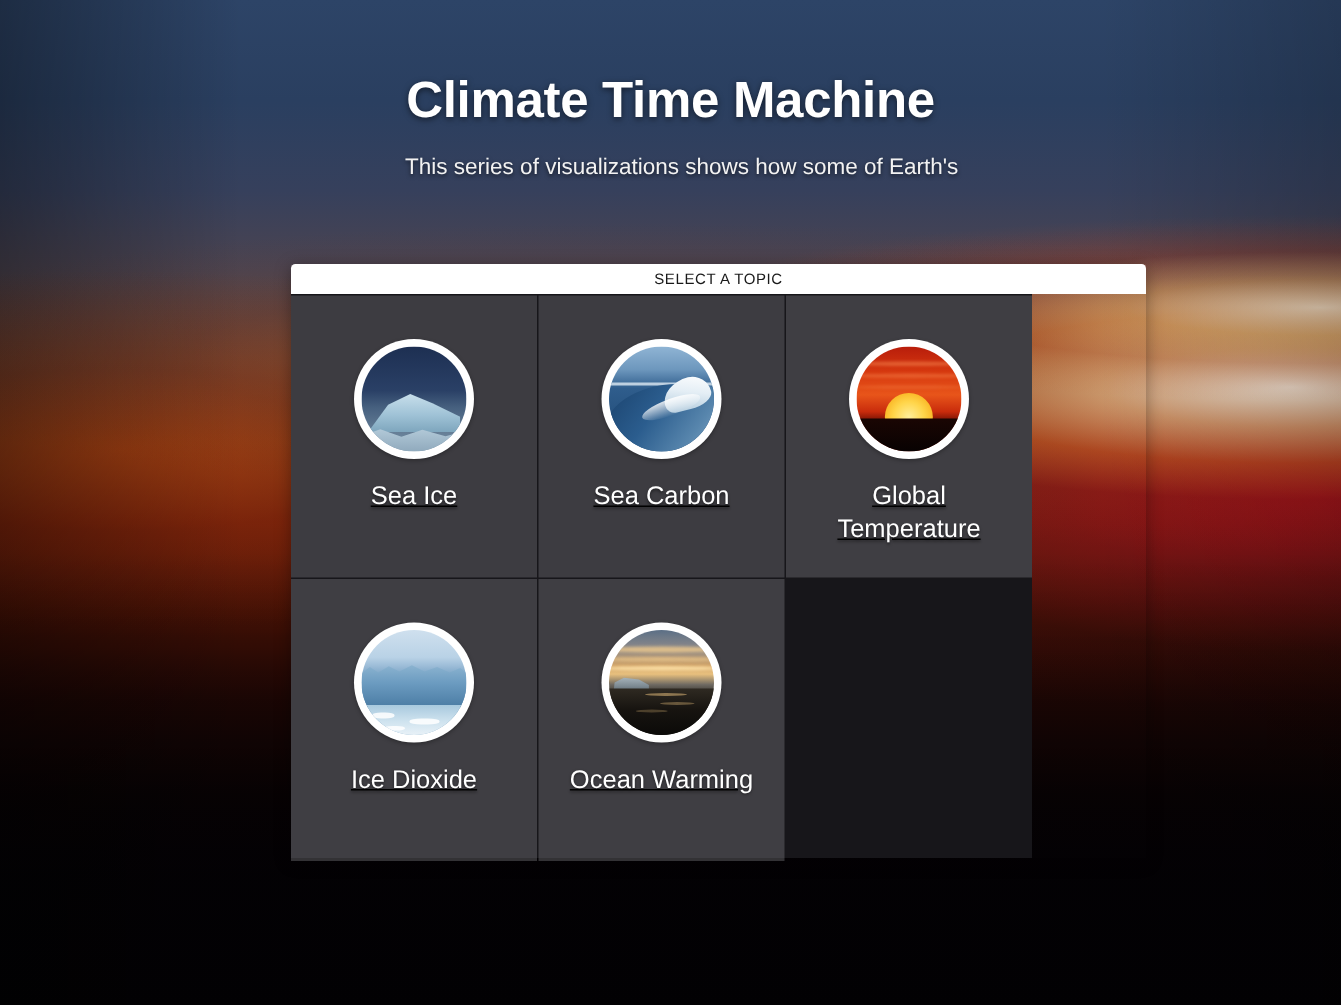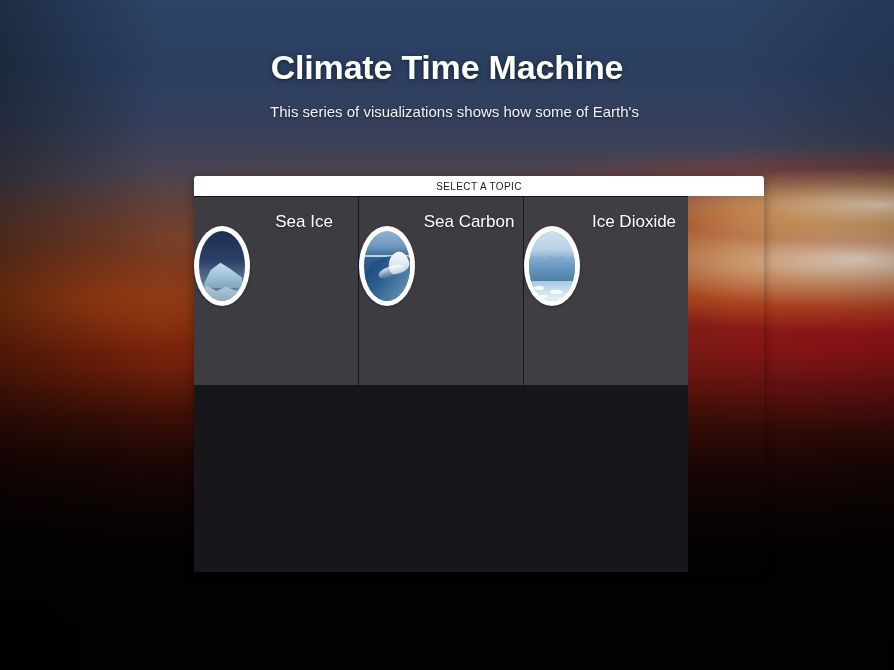--- a/index.html
+++ b/index.html
@@ -161,24 +161,25 @@
     width: 494px;
     height: 376px;
     background: #17161a;
     gap: 1px;
     padding-top: 1px;
   }
 
   .topic-cell {
     position: relative;
     display: flex;
-    flex-direction: row;
-    align-items: flex-start;
+    flex-direction: column;
+    align-items: center;
     background: rgba(92,92,98,0.55);
     cursor: pointer;
+    text-decoration: underline;
   }
   
   .topic-cell.row-bottom { background: rgba(118,118,124,0.42); }
 
   .thumb {
     position: relative;
     width: 80px;
     height: 80px;
     margin-top: 29px;
     border-radius: 50%;
@@ -400,35 +401,71 @@
               <div class="wave-foam"></div>
             </div>
           </div>
         </div>
         <div class="topic-label">
           <span class="lbl-line">Sea Carbon</span>
         </div>
       </div>
 
 
+      <div class="topic-cell row-bottom">
+        <div class="thumb">
+          <div class="thumb-inner">
+            <div class="art art-temp">
+              <div class="streak k1"></div>
+              <div class="streak k2"></div>
+              <div class="streak k3"></div>
+              <div class="sun"></div>
+              <div class="sea"></div>
+            </div>
+          </div>
+        </div>
+        <div class="topic-label">
+          <span class="lbl-line">Global</span>
+          <span class="lbl-line">Temperature</span>
+        </div>
+      </div>
 
       <div class="topic-cell row-bottom">
         <div class="thumb">
           <div class="thumb-inner">
             <div class="art art-ice-sheets">
               <div class="glacier"></div>
               <div class="water"></div>
               <div class="floe f1"></div>
               <div class="floe f2"></div>
               <div class="floe f3"></div>
             </div>
           </div>
         </div>
         <div class="topic-label">
           <span class="lbl-line">Ice Dioxide</span>
         </div>
       </div>
 
+      <div class="topic-cell row-bottom">
+        <div class="thumb">
+          <div class="thumb-inner">
+            <div class="art art-ocean">
+              <div class="cloud c1"></div>
+              <div class="cloud c2"></div>
+              <div class="cloud c3"></div>
+              <div class="berg"></div>
+              <div class="sea-dark"></div>
+              <div class="glint g1"></div>
+              <div class="glint g2"></div>
+              <div class="glint g3"></div>
+            </div>
+          </div>
+        </div>
+        <div class="topic-label">
+          <span class="lbl-line">Ocean Warming</span>
+        </div>
+      </div>
 
     </div>
   </div>
 
 </div>
 
 </body></html>

